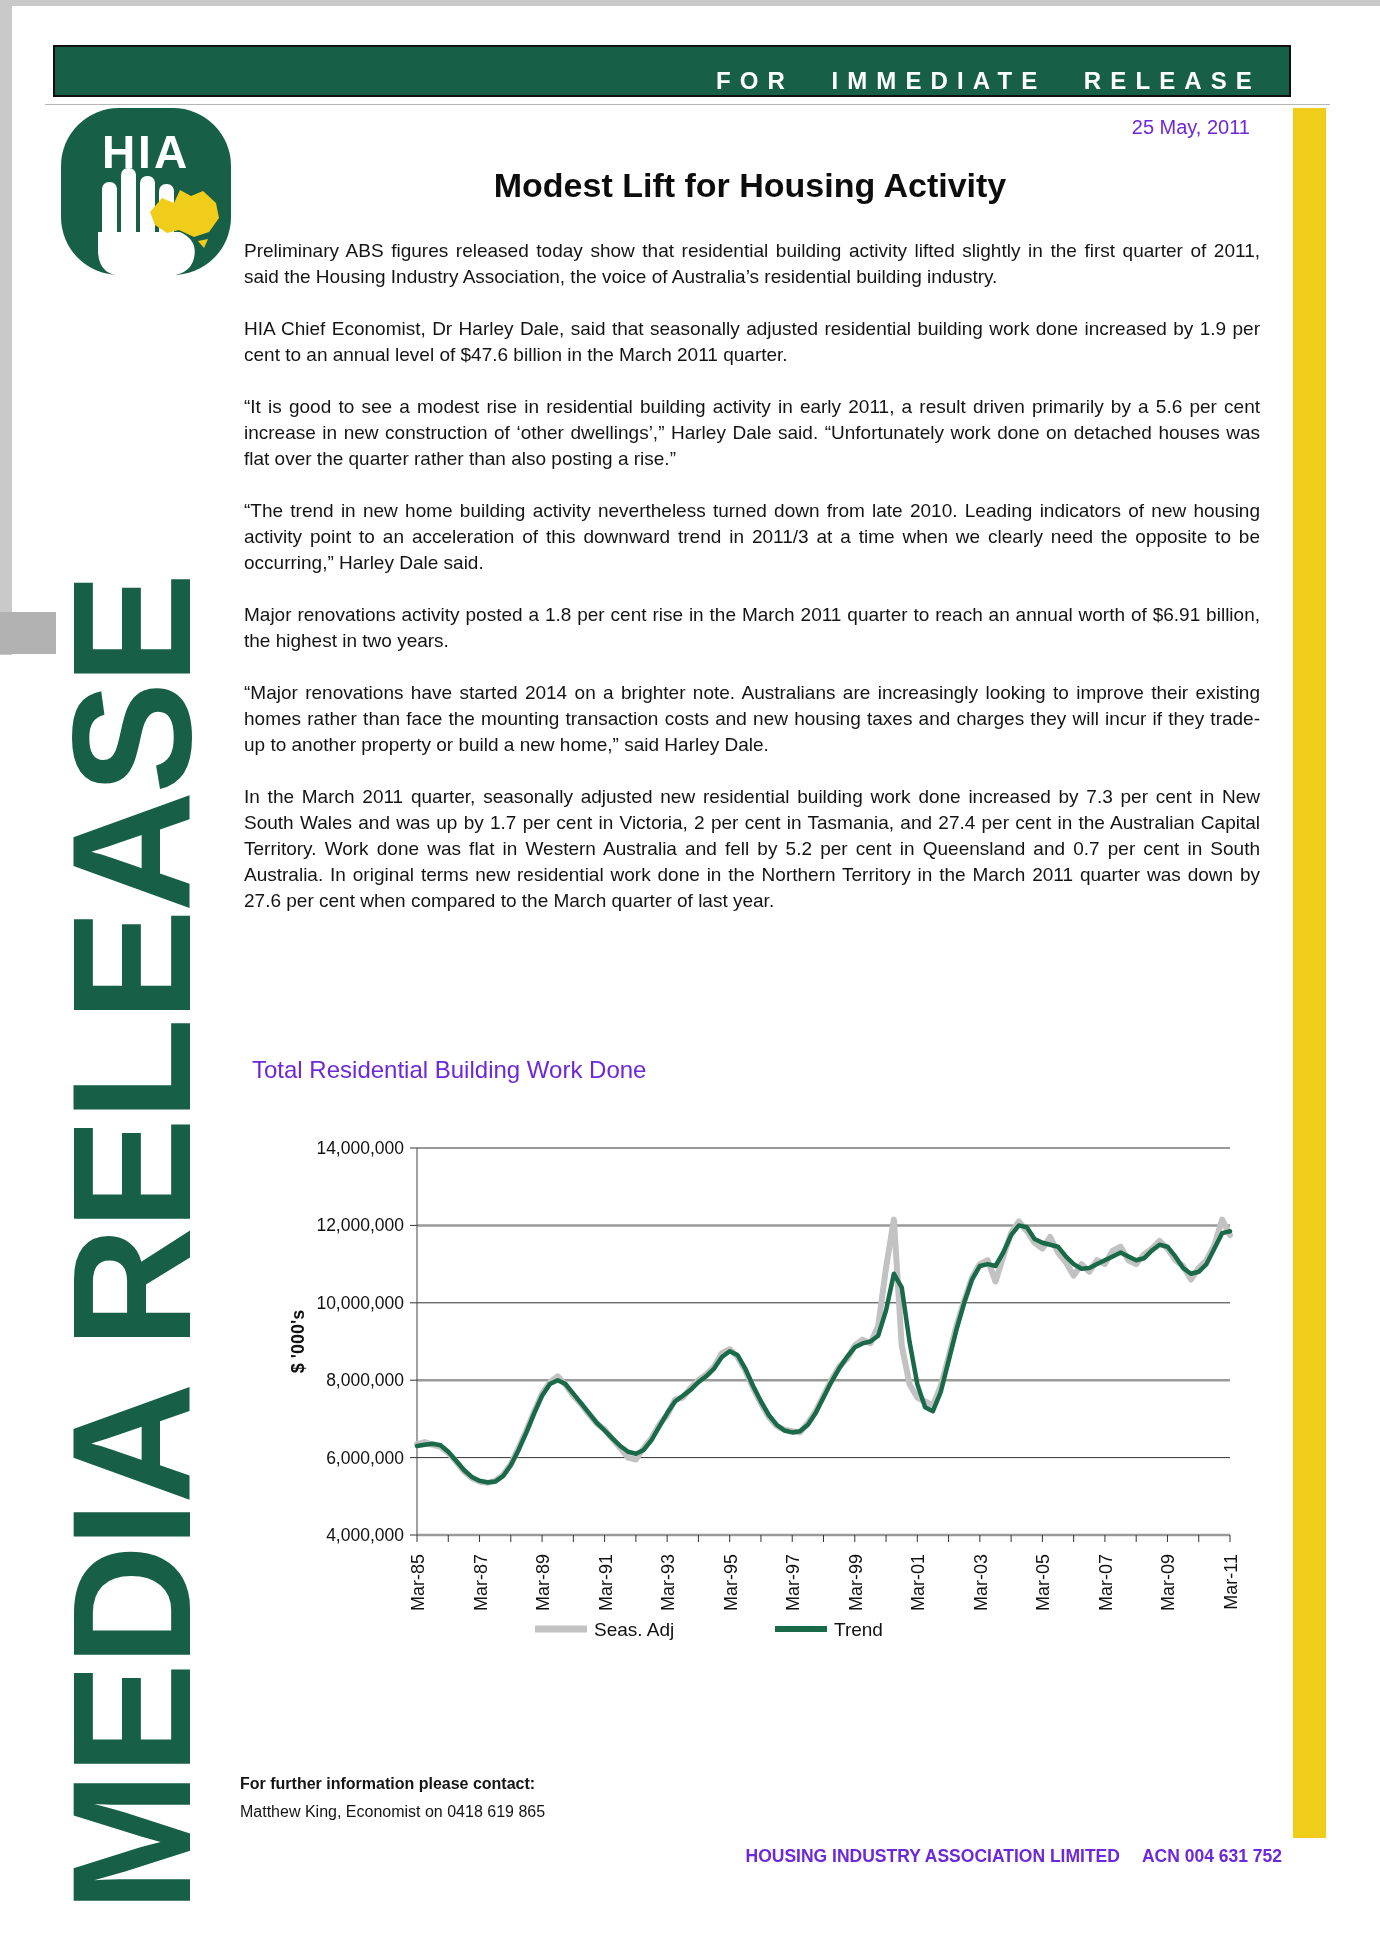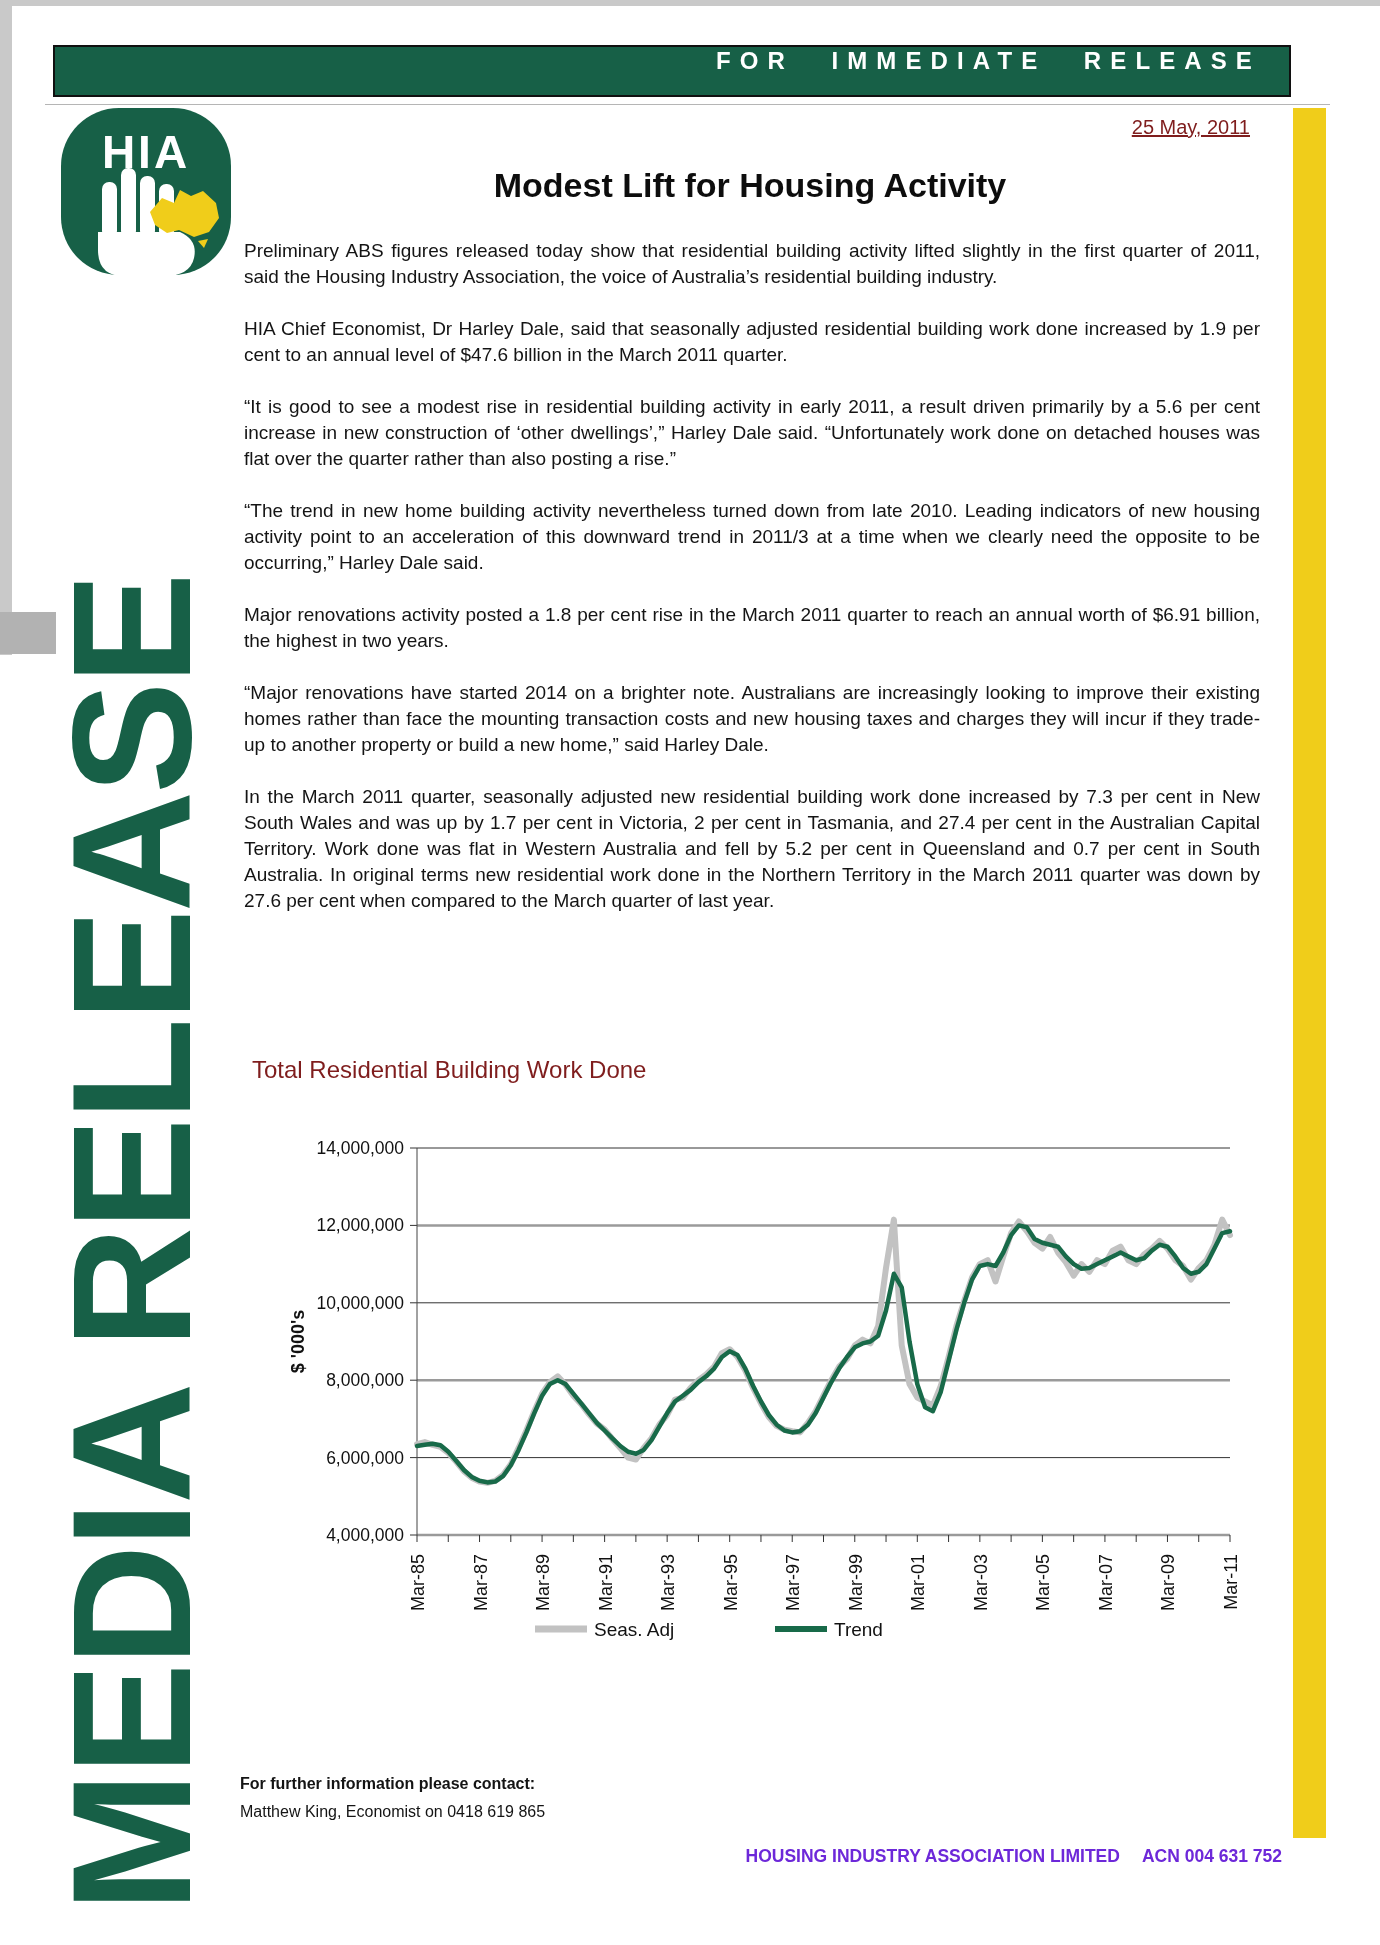--- a/index.html
+++ b/index.html
@@ -5,42 +5,42 @@
   html,body{margin:0;padding:0;background:#ffffff;}
   #page{position:relative;width:1380px;height:1945px;background:#ffffff;overflow:hidden;
         font-family:"Liberation Sans","DejaVu Sans",sans-serif;color:#141414;}
   
   .edge-top{position:absolute;left:0;top:0;width:1380px;height:6px;background:#c9c9c9;}
   .edge-left{position:absolute;left:0;top:0;width:12px;height:655px;background:#c9c9c9;}
   .edge-left-dark{position:absolute;left:0;top:612px;width:56px;height:42px;background:#b2b2b2;}
   
   .header-bar{position:absolute;left:53px;top:45px;width:1238px;height:52px;
       background:var(--green);border:2px solid #101010;box-sizing:border-box;
-      display:flex;align-items:flex-start;justify-content:flex-end;}
+      display:flex;align-items:flex-end;justify-content:flex-end;}
   .header-bar span{color:#ffffff;font-weight:bold;font-size:24px;letter-spacing:0.38em;
       word-spacing:0.9em;padding-right:28px;white-space:nowrap;}
   .header-rule{position:absolute;left:45px;top:104px;width:1285px;height:1px;background:#b5b5b5;}
   
-  .date{position:absolute;top:116px;right:130px;font-size:20px;color:#7f1d1d;text-decoration:underline;}
+  .date{position:absolute;top:116px;right:130px;font-size:20px;color:#6d28d9;}
   
   .yellow-bar{position:absolute;left:1293px;top:108px;width:33px;height:1730px;background:var(--yellow);}
   
   .vertical-banner{position:absolute;left:48px;top:1912px;transform:rotate(-90deg);
       transform-origin:0 0;white-space:nowrap;font-weight:bold;font-size:168px;
       letter-spacing:-3px;color:var(--green);line-height:1;}
   
   .logo{position:absolute;left:58px;top:106px;width:176px;height:172px;}
   
   .doc-title{position:absolute;left:240px;top:166px;width:1020px;text-align:center;
       font-size:34px;font-weight:bold;color:#0d0d0d;}
   
   .body-copy{position:absolute;left:240px;top:238px;width:1020px;}
   .body-copy p{margin:0 0 26px 4px;font-size:19px;line-height:26px;text-align:justify;}
   
-  .chart-title{position:absolute;left:252px;top:1056px;font-size:24px;color:#7f1d1d;}
+  .chart-title{position:absolute;left:252px;top:1056px;font-size:24px;color:#6d28d9;}
   .chart-svg{position:absolute;left:270px;top:1092px;}
   
   .contact{position:absolute;left:240px;top:1770px;font-size:16px;line-height:28px;}
   .contact .head{font-weight:bold;}
   
   .bottom-footer{position:absolute;top:1846px;right:98px;font-size:17.5px;font-weight:bold;
       color:#6d28d9;white-space:nowrap;letter-spacing:0px;}
   .bottom-footer .acn{margin-left:22px;}
 </style>
 </head>

